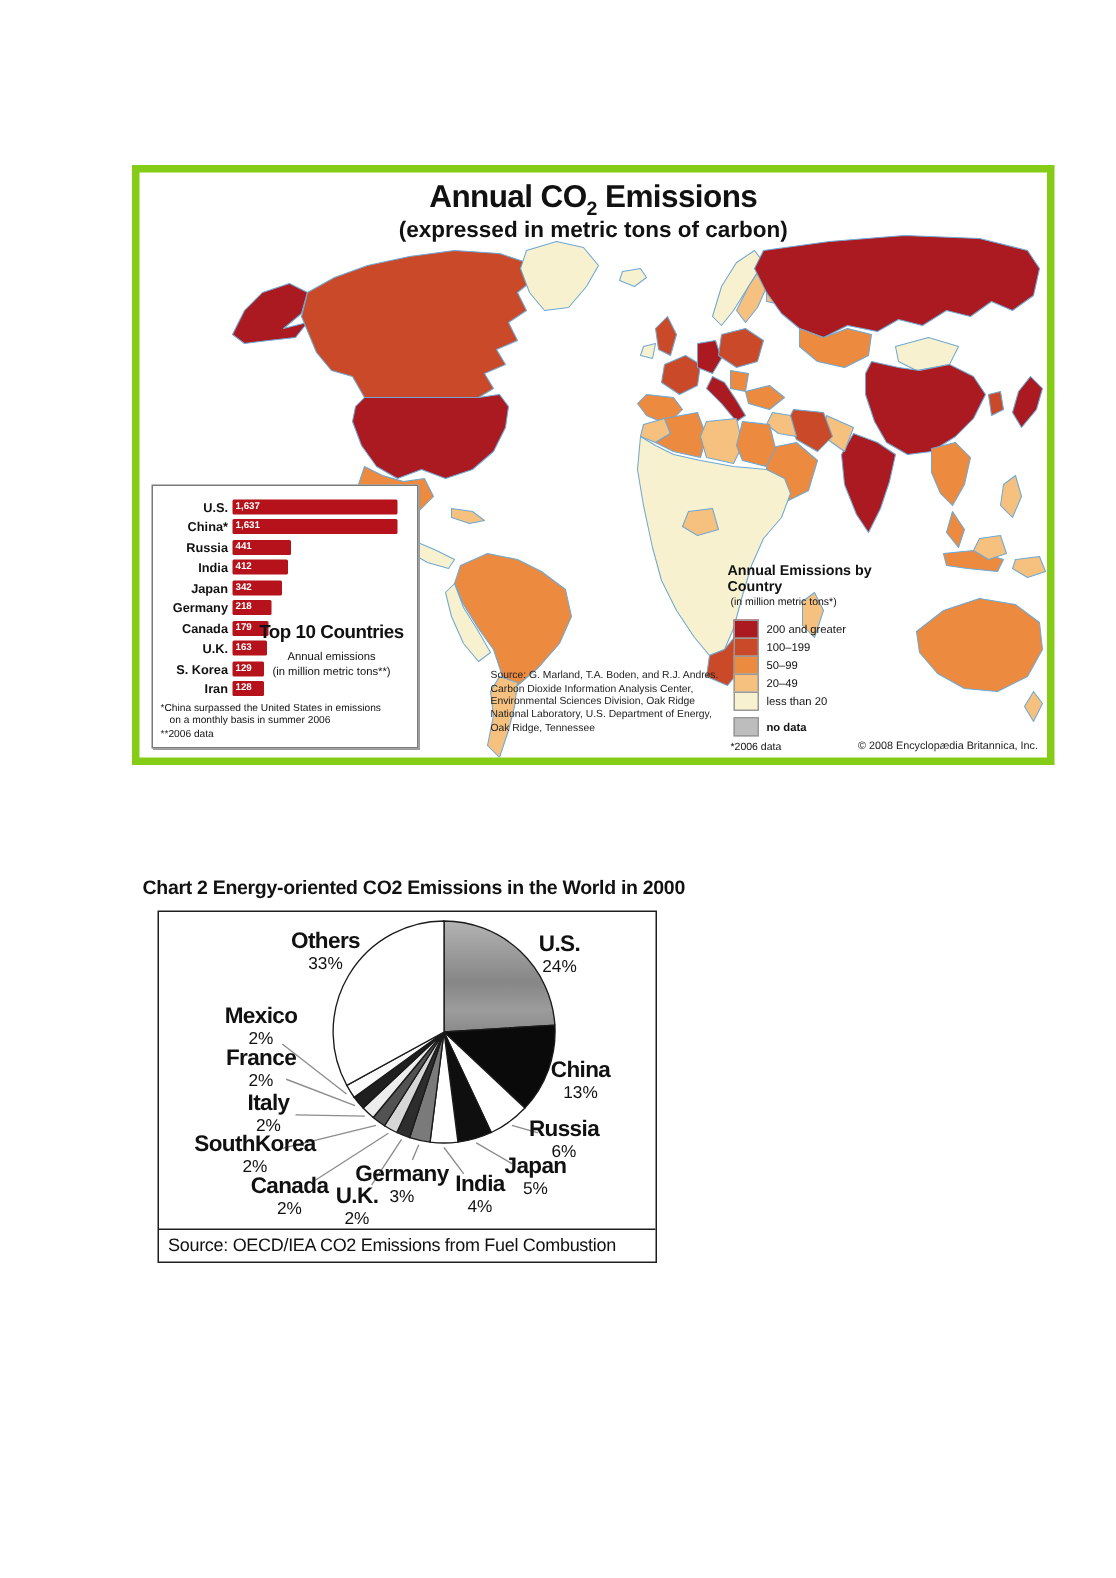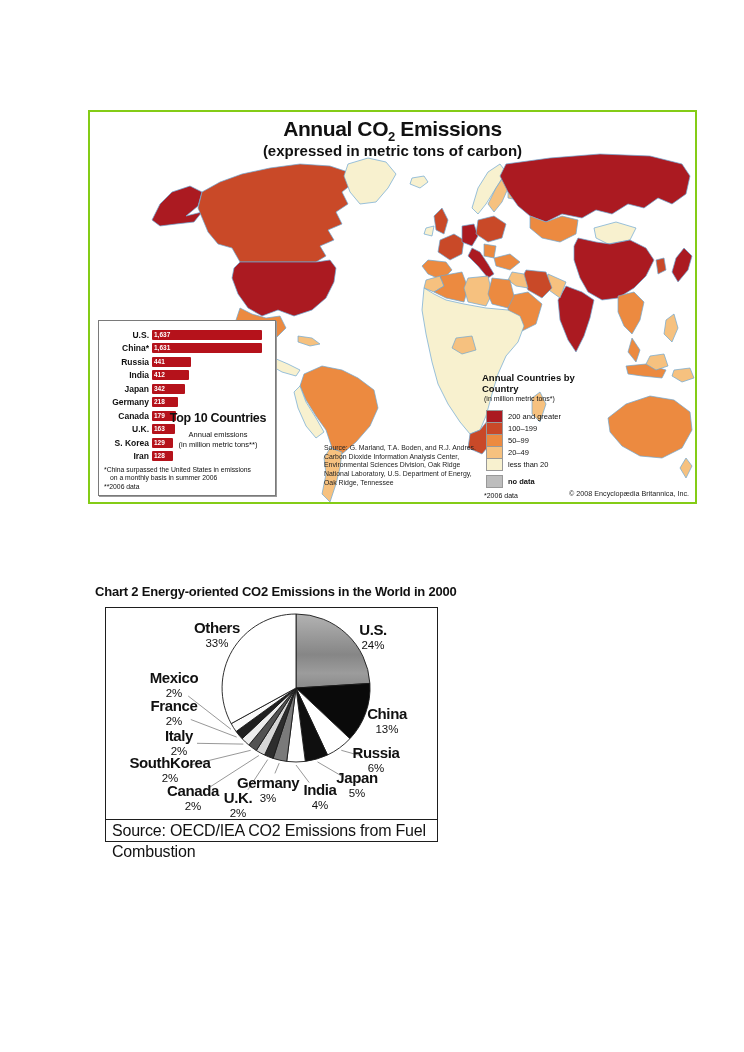--- a/index.html
+++ b/index.html
@@ -1,21 +1,21 @@
 <!DOCTYPE html>
 <html style="--c200: #ab1a21; --c100: #c94928; --c50: #ec8a40; --c20: #f6c17f; --c0: #f8f1cf; --cnd: #bdbdbd; --barRed: #b5121b;"><head>
 <meta charset="utf-8">
 <style>
   html,body{margin:0;padding:0;}
   body{width:744px;height:1052px;background:#fff;position:relative;
        font-family:"Liberation Sans",sans-serif;color:#111;overflow:hidden;}
 
   
   .map-fig{position:absolute;left:88px;top:110px;width:605px;height:390px;
-           border:2px solid #84cc16;background:#fff;overflow:hidden;}
+           border:5px solid #84cc16;background:#fff;overflow:hidden;}
   .map-title{position:absolute;top:5px;left:0;width:100%;text-align:center;
              font-weight:bold;font-size:21px;letter-spacing:-0.4px;}
   .map-title sub{font-size:13px;}
   .map-subtitle{position:absolute;top:30px;left:0;width:100%;text-align:center;
                 font-weight:bold;font-size:15px;}
   .worldmap{position:absolute;left:0;top:0;width:605px;height:390px;}
   .worldmap path, .worldmap ellipse{stroke:#6fa8d2;stroke-width:0.7;stroke-linejoin:round;}
   .c200{fill:var(--c200);} .c100{fill:var(--c100);} .c50{fill:var(--c50);}
   .c20{fill:var(--c20);}   .c0{fill:var(--c0);}
 
@@ -55,21 +55,21 @@
   .pie-title{position:absolute;left:95px;top:584px;font-weight:bold;
              font-size:13px;letter-spacing:-0.2px;}
   .pie-box{position:absolute;left:105px;top:607px;width:331px;height:233px;
            border:1px solid #1e1e1e;background:#fff;}
   .pie-svg{position:absolute;left:0;top:0;width:331px;height:211px;}
   .pie-label{position:absolute;transform:translate(-50%,-50%);text-align:center;
              line-height:1.12;white-space:nowrap;}
   .pie-label .nm{font-weight:bold;font-size:15px;letter-spacing:-0.4px;}
   .pie-label .pc{font-size:11.5px;}
   .pie-source{position:absolute;left:0;right:0;bottom:0;height:21px;
-              border-top:1px solid #1e1e1e;font-size:16px;line-height:21px;
+              border-top:1px solid #1e1e1e;font-size:12px;line-height:21px;
               padding-left:6px;letter-spacing:-0.2px;margin-top:14px;}
 </style>
 </head>
 <body>
 
 <div class="map-fig">
 
   <svg class="worldmap" viewBox="0 0 605 390">
 
     <path class="c200" d="M62,108 L70,92 82,80 100,74 112,80 108,94 96,104 112,100 104,110 86,112 70,114 Z"></path>
@@ -181,21 +181,21 @@
       <div class="t10-sub2">(in million metric tons**)</div>
     </div>
     <div class="t10-notes">
       <div>*China surpassed the United States in emissions</div>
       <div style="padding-left:6px">on a monthly basis in summer 2006</div>
       <div>**2006 data</div>
     </div>
   </div>
 
   <div class="map-legend">
-    <div class="leg-title">Annual Countries by Country</div>
+    <div class="leg-title">Annual Emissions by Country</div>
     <div class="leg-sub">(in million metric tons*)</div>
     <div class="leg-items">
         <div class="leg-item">
           <span class="sw" style="background: rgb(171, 26, 33);"></span>
           <span class="lab">200 and greater</span>
         </div>
         <div class="leg-item">
           <span class="sw" style="background: rgb(201, 73, 40);"></span>
           <span class="lab">100–199</span>
         </div>

